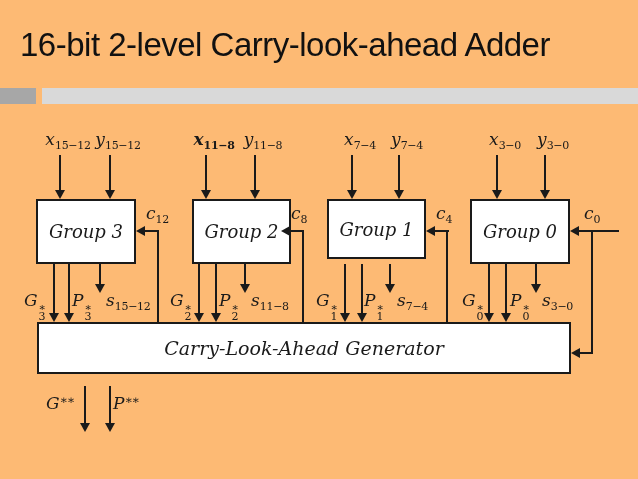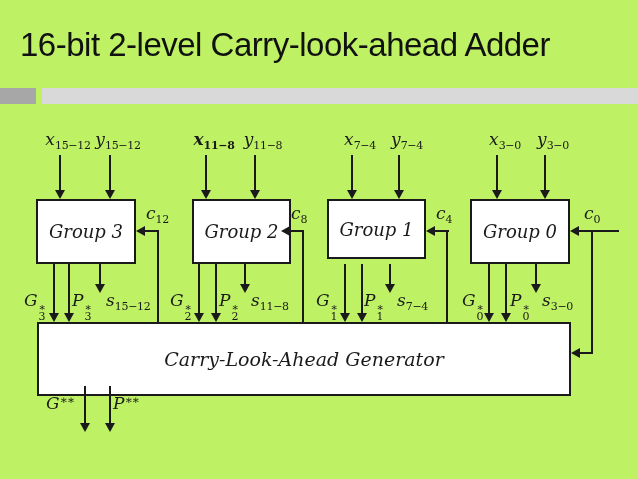--- a/index.html
+++ b/index.html
@@ -1,17 +1,17 @@
 <!DOCTYPE html>
 <html><head>
 <meta charset="utf-8">
 <style>
   * { margin:0; padding:0; box-sizing:border-box; }
   body { background:#ffffff; font-family:"Liberation Sans", sans-serif; }
-  .slide { position:relative; width:638px; height:479px; background:#bef264; overflow:hidden; }
+  .slide { position:relative; width:638px; height:479px; background:#fdba74; overflow:hidden; }
 
   .title { position:absolute; left:20px; top:26px; width:600px;
            font-family:"Liberation Sans", sans-serif; font-size:33px; font-weight:400;
            letter-spacing:-0.5px; color:#111; white-space:nowrap; }
 
   .accent-dark  { position:absolute; left:0;  top:88px; width:36px;  height:16px; background:#a7a7a7; }
   .accent-light { position:absolute; left:42px; top:88px; width:596px; height:16px; background:#d9d9d9; }
 
   .box { position:absolute; border:2px solid #1a1a1a; background:#fff;
          display:flex; align-items:center; justify-content:center; }
@@ -165,21 +165,21 @@
     <div class="m" style="left:462px; top:291px;"><span>G</span><span class="ss">
           <span>∗</span>
           <span>0</span>
         </span></div>
     <div class="m" style="left:510px; top:291px;"><span>P</span><span class="ss">
           <span>∗</span>
           <span>0</span>
         </span></div>
     <div class="m" style="left:542px; top:291px;"><span>s</span><span class="sb">3−0</span></div>
 
-    <div class="box" style="left:37px; top:322px; width:534px; height:74px;">
+    <div class="box" style="left:37px; top:322px; width:534px; height:52px;">
       <span class="box-label" style="font-size:19px;">Carry-Look-Ahead Generator</span>
     </div>
 
     <div class="vline" style="left:84px; top:386px; height:38px;"></div>
     <div class="arr-down" style="left:80px; top:423px;"></div>
     <div class="vline" style="left:109px; top:386px; height:38px;"></div>
     <div class="arr-down" style="left:105px; top:423px;"></div>
     <div class="m" style="left:46px; top:394px;"><span>G</span><span class="sp">∗∗</span></div>
     <div class="m" style="left:113px; top:394px;"><span>P</span><span class="sp">∗∗</span></div>
 

